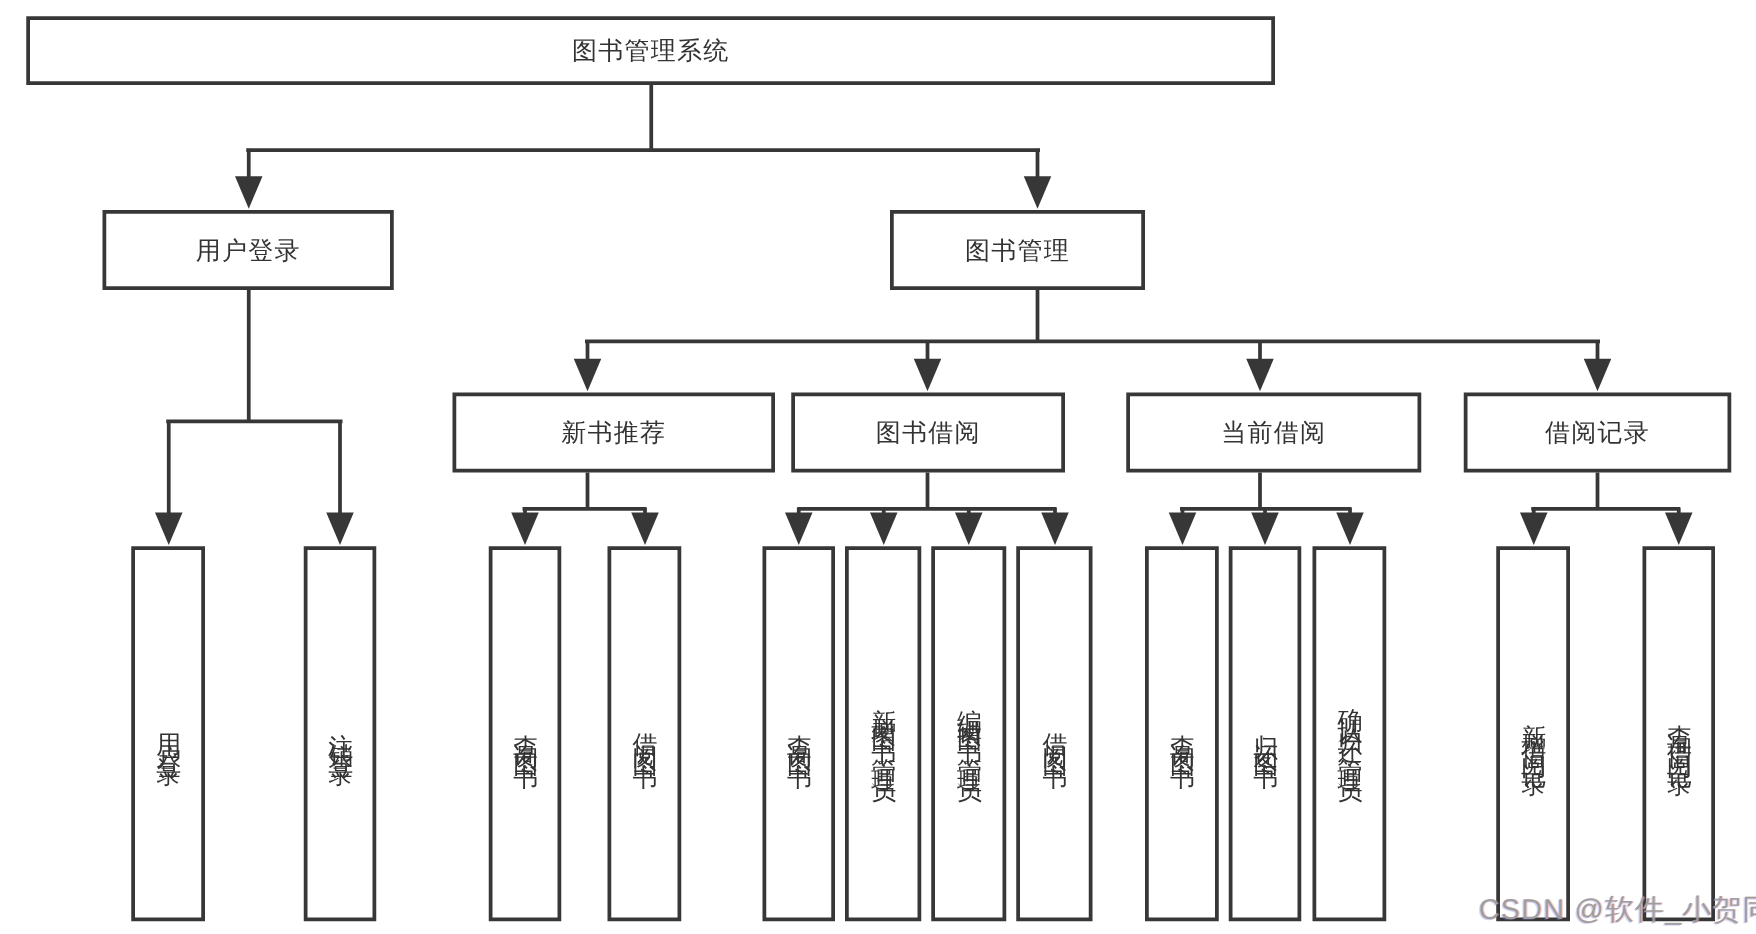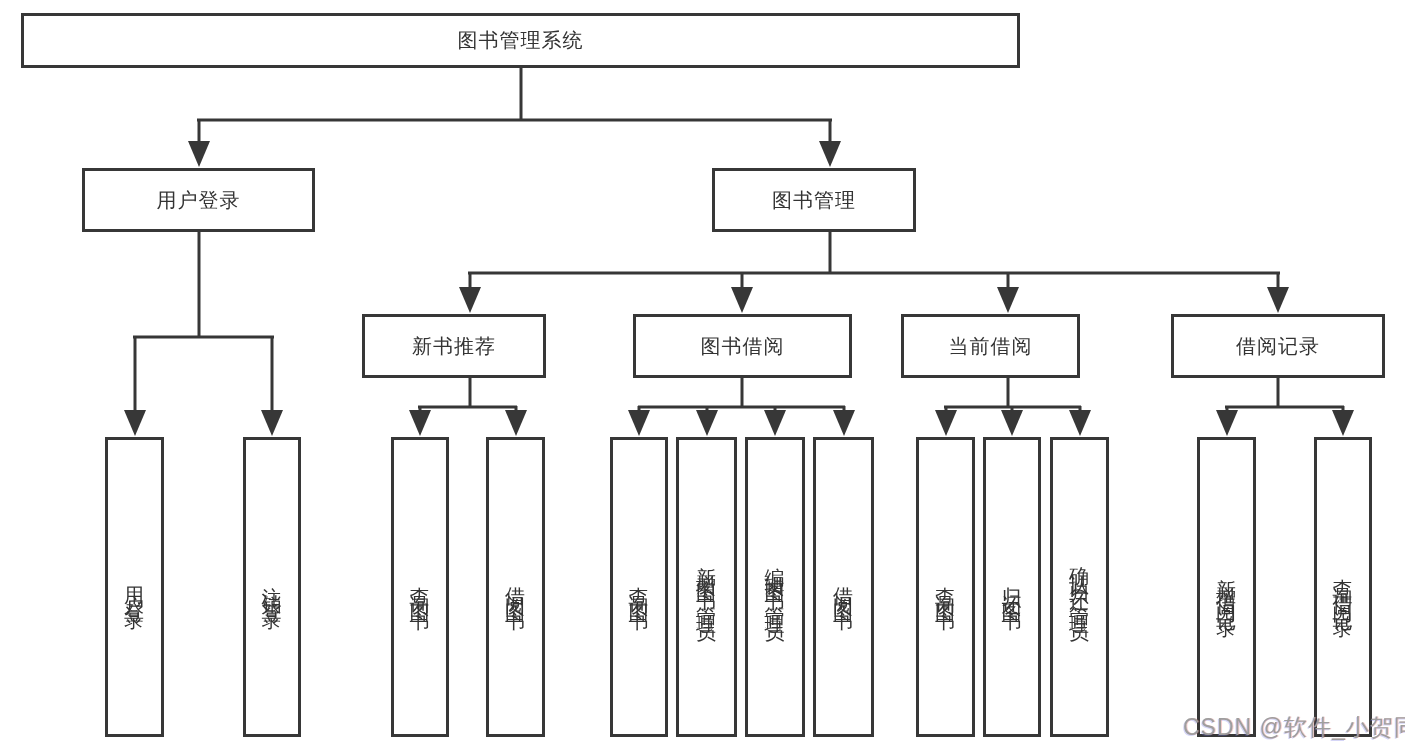--- a/index.html
+++ b/index.html
@@ -133,27 +133,27 @@
     <span class="lbl">图书管理系统</span>
   </div>
 
   <div class="node" style="left:82px; top:168px; width:233px; height:64px;">
     <span class="lbl">用户登录</span>
   </div>
   <div class="node" style="left:712px; top:168px; width:204px; height:64px;">
     <span class="lbl">图书管理</span>
   </div>
 
-  <div class="node" style="left:362px; top:314px; width:184px; height:64px;">
+  <div class="node" style="left:362px; top:314px; width:258px; height:64px;">
     <span class="lbl">新书推荐</span>
   </div>
   <div class="node" style="left:633px; top:314px; width:219px; height:64px;align-items:center;">
     <span class="lbl">图书借阅</span>
   </div>
-  <div class="node" style="left:901px; top:314px; width:179px; height:64px;">
+  <div class="node" style="left:901px; top:314px; width:236px; height:64px;">
     <span class="lbl">当前借阅</span>
   </div>
   <div class="node" style="left:1171px; top:314px; width:214px; height:64px;">
     <span class="lbl">借阅记录</span>
   </div>
 
   <div class="node leaf" style="left:105px; top:437px; width:59px; height:300px;">
     <span class="lbl">用户登录</span>
   </div>
   <div class="node leaf" style="left:243px; top:437px; width:58px; height:300px;">

